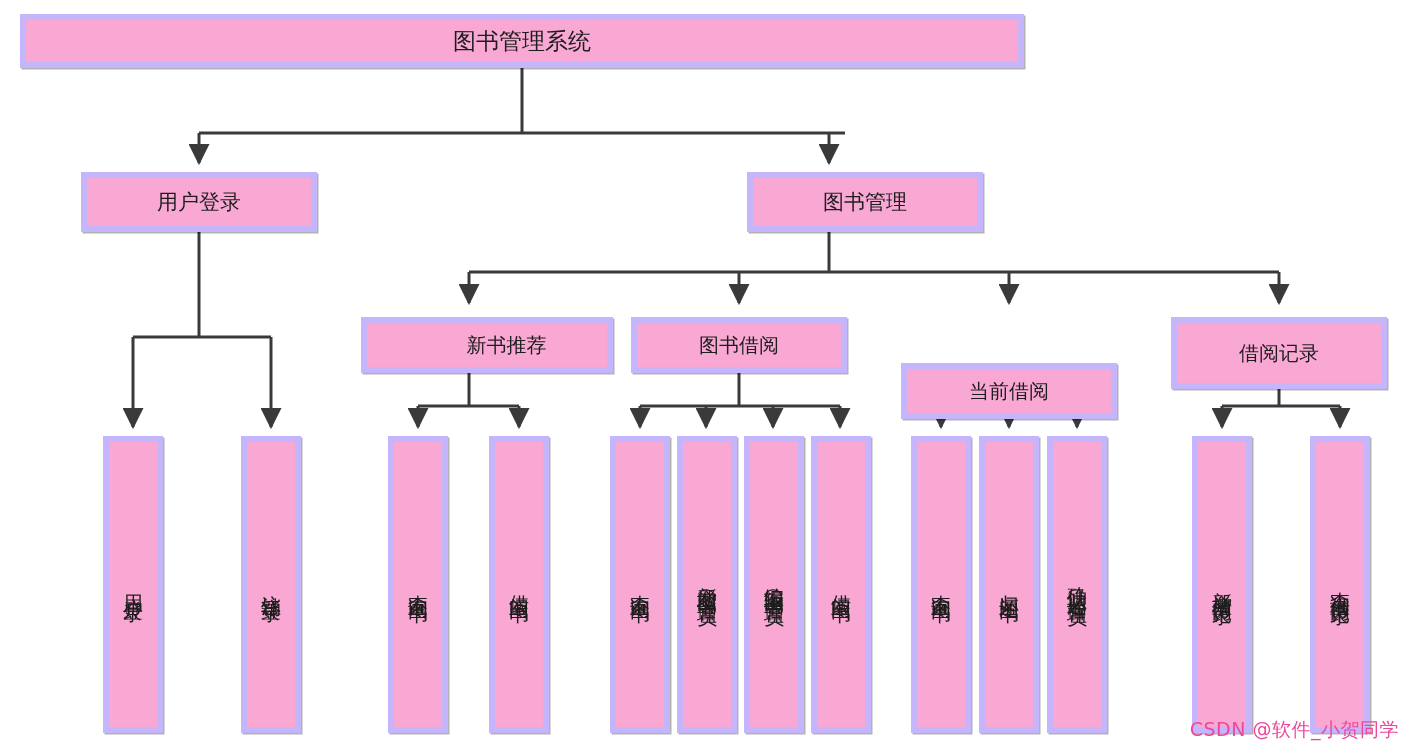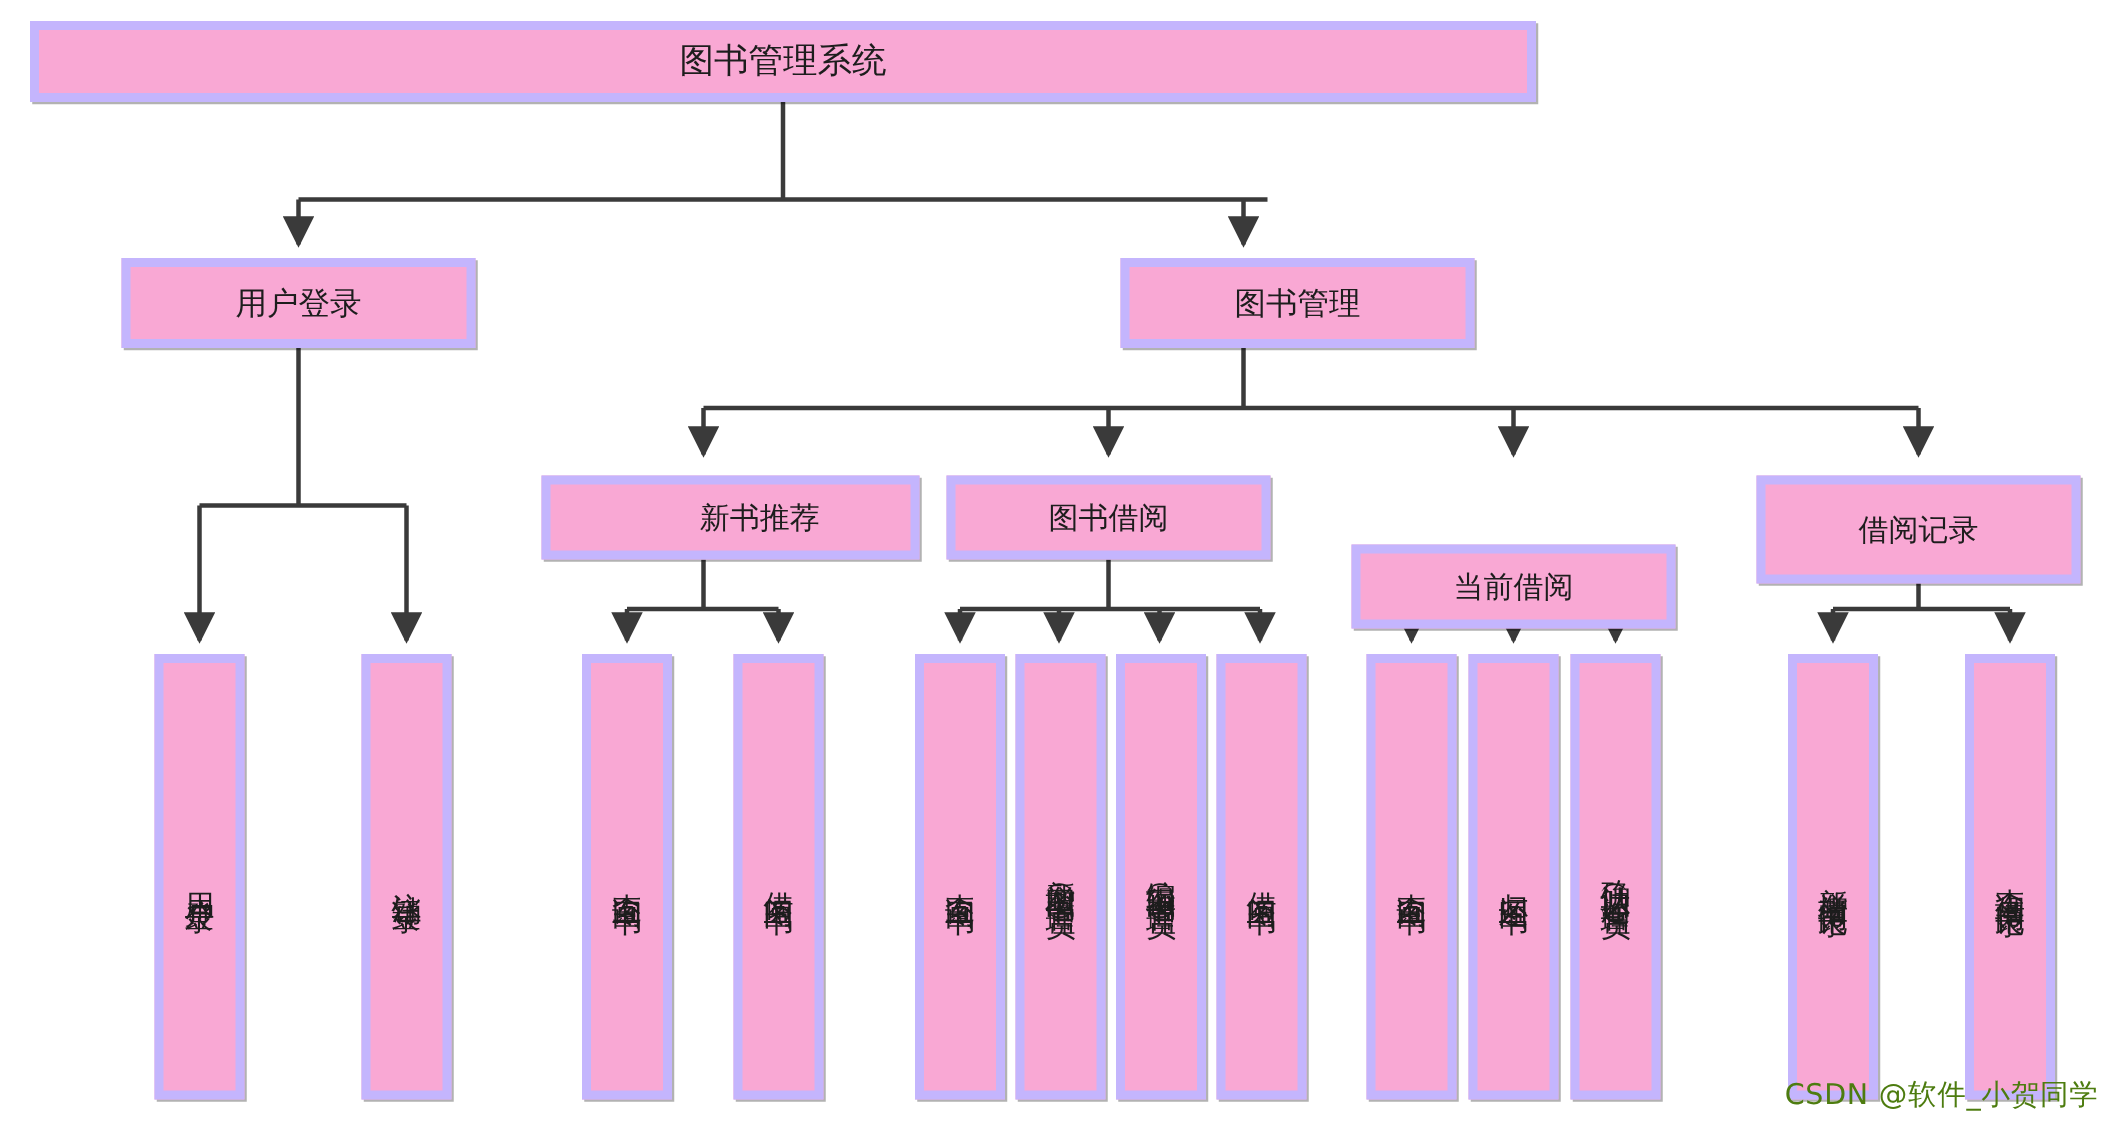--- a/index.html
+++ b/index.html
@@ -54,21 +54,21 @@
   }
   .node.leaf .label {
     writing-mode: vertical-rl;
     text-orientation: upright;
   }
   #watermark {
     position: absolute;
     right: 6px;
     bottom: 4px;
     font-size: 19px;
-    color: #4d7c0f;
+    color: #ec4899;
     letter-spacing: 0.5px;
     white-space: nowrap;
     font-family: "DejaVu Sans", "Liberation Sans", sans-serif;
   }
 </style>
 </head>
 <body>
 
 <div id="canvas">
 

